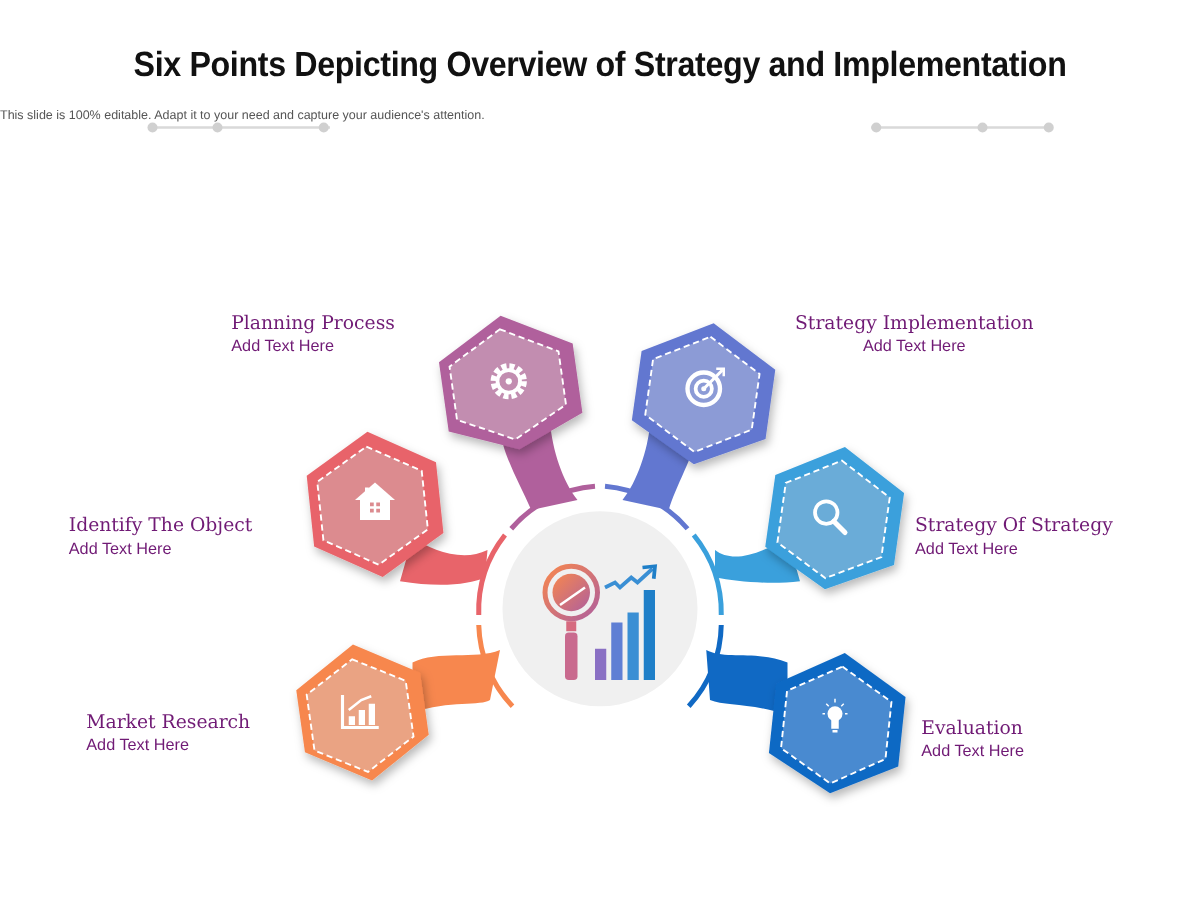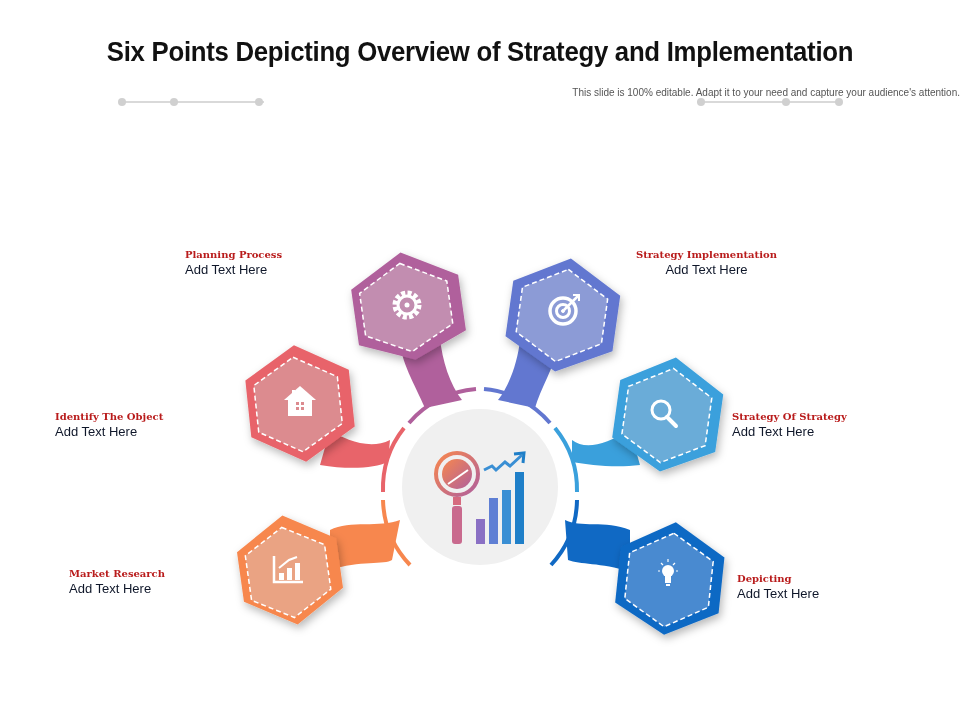--- a/index.html
+++ b/index.html
@@ -1,24 +1,24 @@
 <!DOCTYPE html>
 <html><head>
 <meta charset="utf-8">
 <style>
   html, body { margin:0; padding:0; background:#ffffff; }
   body { width:960px; height:720px; position:relative; overflow:hidden; font-family:"Liberation Sans", sans-serif; }
   .title { position:absolute; left:0; top:36px; width:960px; text-align:center; font-family:"Liberation Sans", sans-serif; font-weight:bold; font-size:28px; color:#111; letter-spacing:-0.3px; transform:scaleX(0.92); }
-  .subtitle { position:absolute; left:0; top:87px; width:960px; text-align:right; font-size:10px; color:#555; }
+  .subtitle { position:absolute; left:0; top:87px; width:960px; text-align:left; font-size:10px; color:#555; }
   .rule { position:absolute; top:101px; height:2px; background:#d9d9d9; }
   .dot { position:absolute; top:98px; width:8px; height:8px; border-radius:50%; background:#d0d0d0; }
   svg.diagram { position:absolute; left:0; top:0; }
   .label { position:absolute; }
-  .label .h { font-family:"DejaVu Serif", serif; font-weight:bold; font-size:10px; color:#b91c1c; white-space:nowrap; }
-  .label .s { font-family:"Liberation Sans", sans-serif; font-size:13px; color:#0f172a; margin-top:2px; white-space:nowrap; }
+  .label .h { font-family:"DejaVu Serif", serif; font-weight:normal; font-size:15px; color:#701a75; white-space:nowrap; }
+  .label .s { font-family:"Liberation Sans", sans-serif; font-size:13px; color:#701a75; margin-top:2px; white-space:nowrap; }
 </style>
 </head>
 <body>
 
 <div class="title">Six Points Depicting Overview of Strategy and Implementation</div>
 <div class="subtitle">This slide is 100% editable. Adapt it to your need and capture your audience's attention.</div>
 
 <div>
   <div class="rule" style="left:122px;width:142px;"></div>
   <div class="rule" style="left:697px;width:142px;"></div>
@@ -171,15 +171,15 @@
   <div class="h">Strategy Of Strategy</div>
   <div class="s">Add Text Here</div>
 </div>
 
 <div class="label" style="left:69px;top:568px;">
   <div class="h">Market Research</div>
   <div class="s">Add Text Here</div>
 </div>
 
 <div class="label" style="left:737px;top:573px;">
-  <div class="h">Depicting</div>
+  <div class="h">Evaluation</div>
   <div class="s">Add Text Here</div>
 </div>
 
 </body></html>

